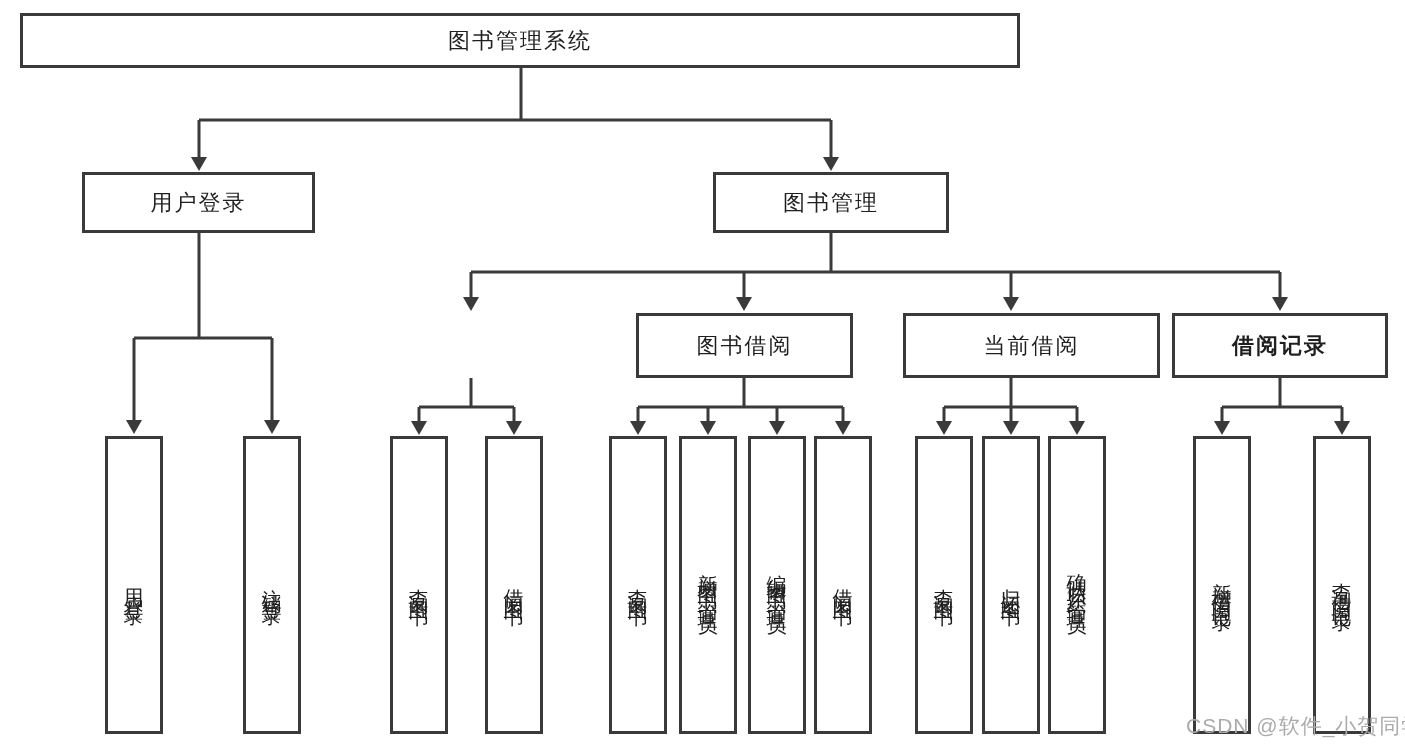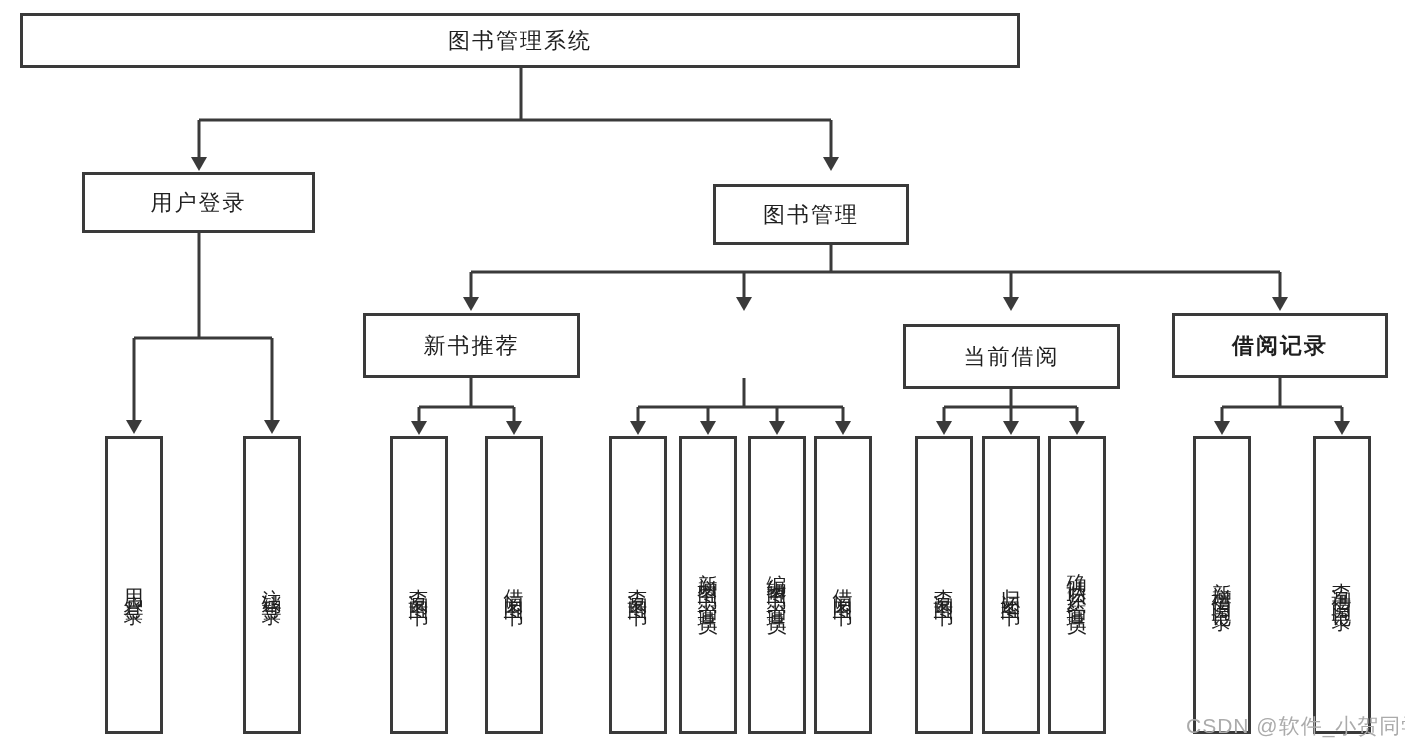--- a/index.html
+++ b/index.html
@@ -105,28 +105,28 @@
     </g>
   </svg>
 
   <div class="node h" style="left:20px;top:13px;width:1000px;height:55px;">
     <span class="lbl">图书管理系统</span>
   </div>
 
   <div class="node h" style="left:82px;top:172px;width:233px;height:61px;">
     <span class="lbl">用户登录</span>
   </div>
-  <div class="node h" style="left:713px;top:184px;width:196px;height:61px;">
+  <div class="node h" style="left:713px;top:172px;width:236px;height:61px;">
     <span class="lbl">图书管理</span>
   </div>
 
-  <div class="node h" style="left:363px;top:313px;width:217px;height:65px;">
-    <span class="lbl">新书推荐</span>
+  <div class="node h" style="left:636px;top:313px;width:217px;height:65px;">
+    <span class="lbl">图书借阅</span>
   </div>
-  <div class="node h" style="left:903px;top:324px;width:217px;height:65px;">
+  <div class="node h" style="left:903px;top:313px;width:257px;height:65px;">
     <span class="lbl">当前借阅</span>
   </div>
   <div class="node h" style="left:1172px;top:313px;width:216px;height:65px;font-weight:bold;">
     <span class="lbl">借阅记录</span>
   </div>
 
   <div class="node leaf" style="left:105px;">
     <span class="lbl">用户登录</span>
   </div>
   <div class="node leaf" style="left:243px;">

